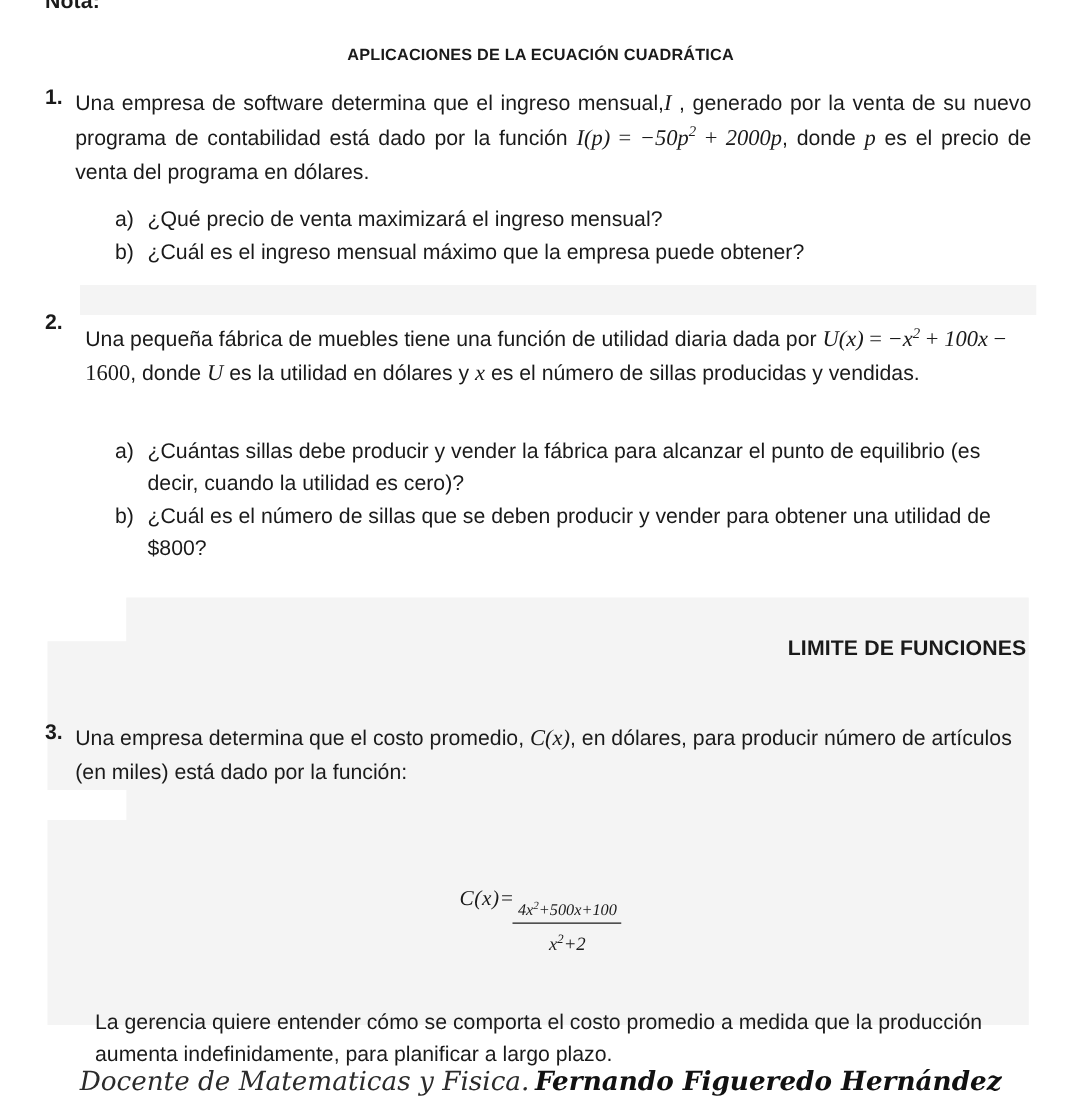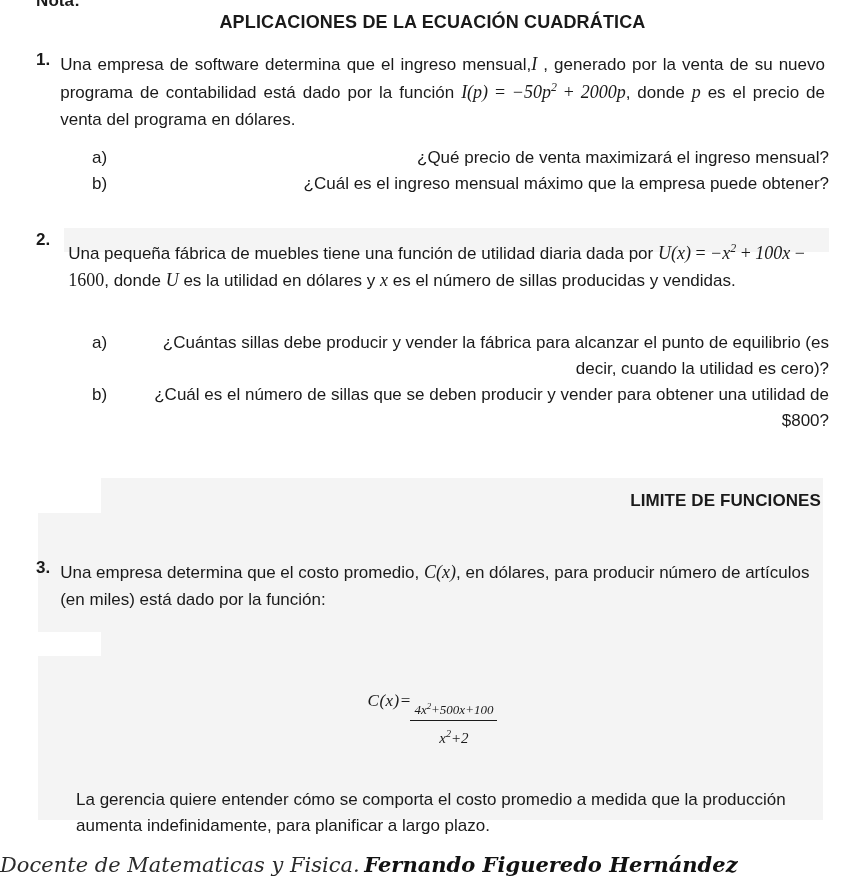--- a/index.html
+++ b/index.html
@@ -44,24 +44,24 @@
     left: 36px;
     top: -9px;
     font-size: 17px;
     font-weight: bold;
     letter-spacing: 0.1px;
     z-index: 3;
   }
 
   .doc-title {
     text-align: center;
-    font-size: 18px;
-    font-weight: bold;
-    margin: 0;
-    padding-top: 12px;
+    font-size: 13px;
+    font-weight: bold;
+    margin: 8px;
+    padding-top: 28px;
     letter-spacing: 0.15px;
   }
 
   
   .problem {
     display: flex;
     font-size: 17px;
     line-height: 1.52;
     margin-top: 14px;
   }
@@ -102,21 +102,20 @@
   }
   .subitems li {
     display: flex;
     margin-bottom: 1px;
   }
   .subitems .letter {
     flex: 0 0 26px;
   }
   .subitems .stext {
     flex: 1 1 auto;
-    text-align: right;
   }
 
   .section-title {
     text-align: right;
     font-size: 17px;
     font-weight: bold;
     margin: 8px;
     letter-spacing: 0.1px;
   }
 
@@ -167,21 +166,21 @@
     margin: 12px;
     padding-left: 28px;
   }
 
   
   .signature {
     position: absolute;
     left: 0;
     right: 0;
     top: 852px;
-    text-align: left;
+    text-align: center;
     z-index: 3;
     white-space: nowrap;
   }
   .signature .sig-role {
     font-family: "DejaVu Serif", serif;
     font-style: italic;
     font-size: 21px;
     color: #2b2b2b;
   }
   .signature .sig-name {

